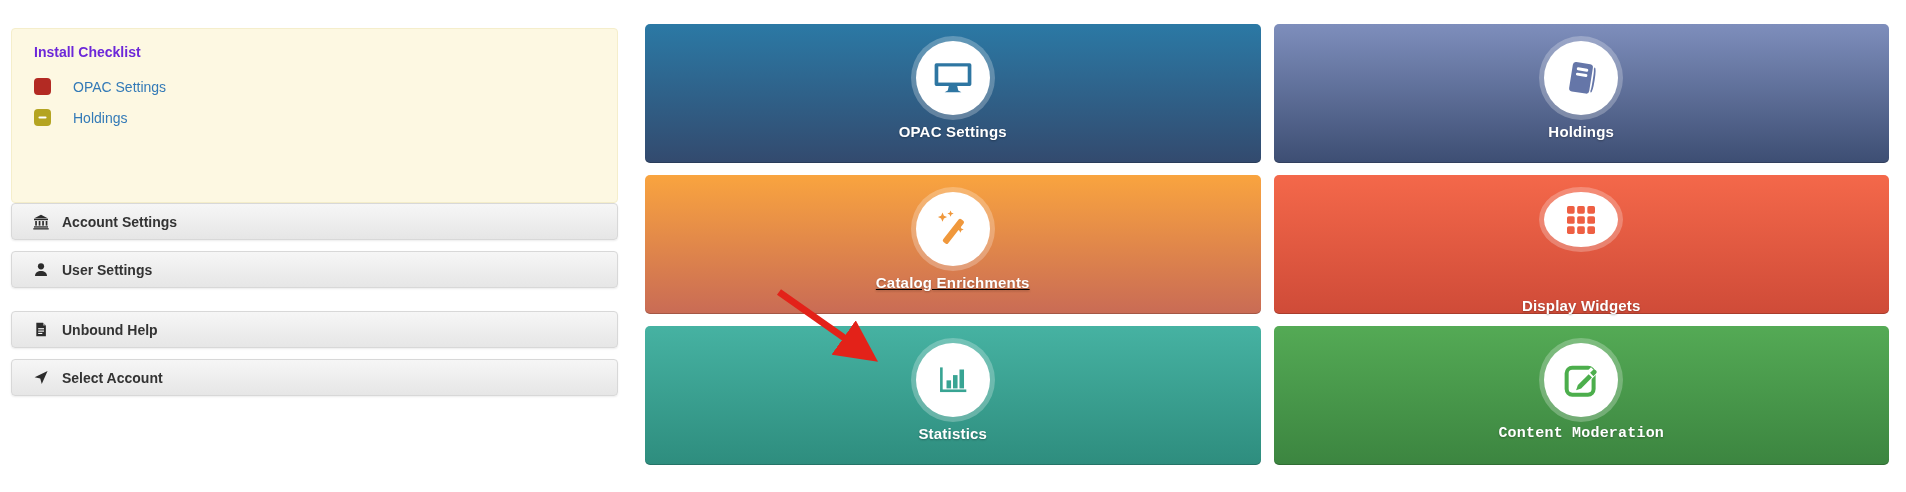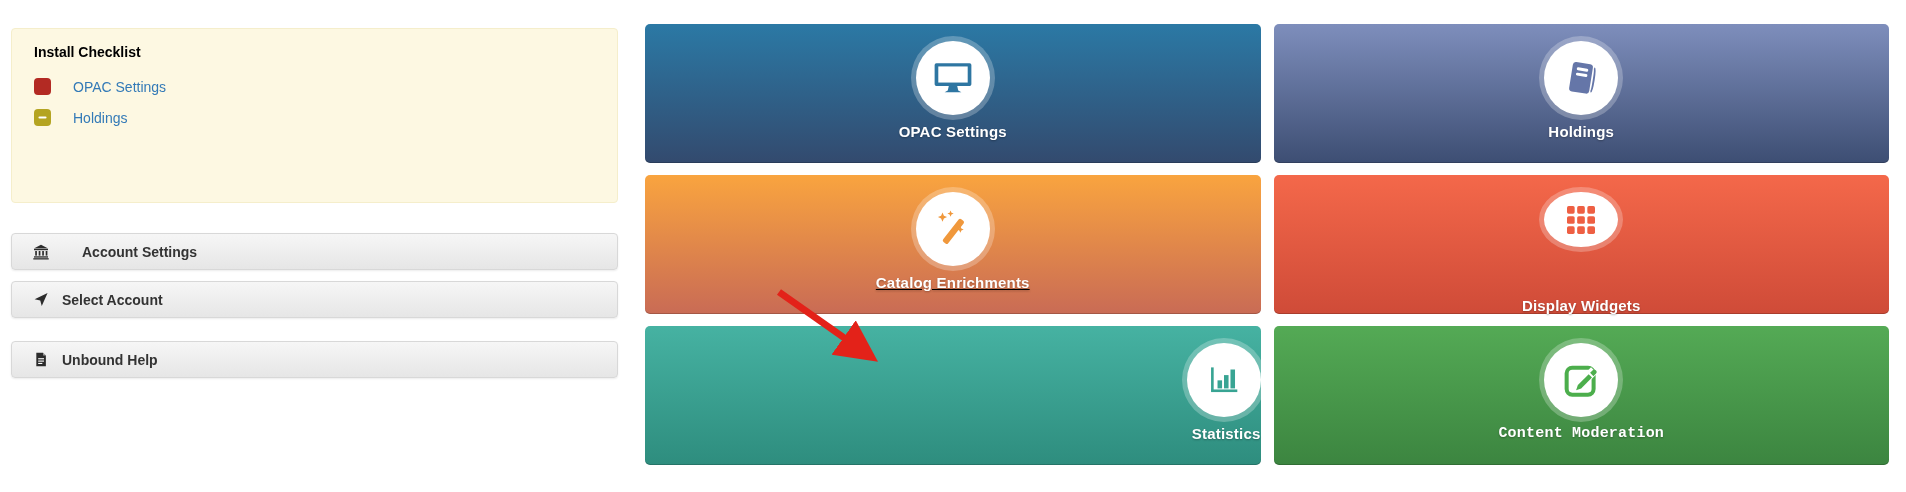--- a/index.html
+++ b/index.html
@@ -10,21 +10,21 @@
   }
 
   
   .sidebar{position:absolute;left:11px;top:28px;width:607px;}
 
   .checklist-panel{
     box-sizing:border-box;height:175px;width:100%;
     background:#fdf8e2;border:1px solid #f5eecb;border-radius:4px;
     padding:13px 21px 8px 21px;
   }
-  .checklist-title{font-size:14px;font-weight:bold;color:#000000;margin:2px 0 11px 1px;}
+  .checklist-title{font-size:14px;font-weight:bold;color:#6d28d9;margin:2px 0 11px 1px;}
   .cl-item{display:flex;align-items:center;height:31px;}
   .cl-box{
     width:17px;height:17px;border-radius:4px;flex:0 0 17px;
     display:flex;align-items:center;justify-content:center;margin-left:1px;
   }
   .cl-box.red{background:#b32a23;}
   .cl-box.green{background:#3f8f3f;}
   .cl-box.yellow{background:#b4a421;}
   .cl-box svg{display:block;}
   .cl-link{
@@ -33,37 +33,37 @@
 
   .menu-bar{
     box-sizing:border-box;height:37px;width:100%;
     background:linear-gradient(#f6f6f6,#e6e6e6);
     border:1px solid #d8d8d8;border-radius:4px;
     box-shadow:0 1px 2px rgba(0,0,0,0.08);
     display:flex;align-items:center;padding-left:21px;cursor:pointer;
   }
   .menu-bar .menu-icon{flex:0 0 16px;color:#2c2c2c;margin-right:13px;}
   .menu-label{font-size:14px;font-weight:bold;color:#333333;}
-  .mt30{margin-top:30px;gap:20px;}.mt11{margin-top:11px;}.mt23{margin-top:23px;}
+  .mt30{}.mt11{margin-top:11px;}.mt23{margin-top:23px;}
 
   
   .tiles{
     position:absolute;left:645px;top:24px;width:1244px;
     display:grid;grid-template-columns:1fr 1fr;gap:12px 13px;
   }
   .tile{
     box-sizing:border-box;height:139px;border-radius:5px;cursor:pointer;
     display:flex;flex-direction:column;align-items:center;padding-top:17px;
     box-shadow:inset 0 -1px 0 rgba(0,0,0,0.18);
   }
   .tile-opac    {background:linear-gradient(#2b79a5,#334a6e);}
   .tile-holdings{background:linear-gradient(#7e8ebc,#3d4e73);}
   .tile-catalog {background:linear-gradient(#f9a43f,#c96b55);text-decoration:underline;}
   .tile-widgets {background:linear-gradient(#f4684a,#cf4b38);gap:42px;}
-  .tile-stats   {background:linear-gradient(#46b2a2,#2e8d7e);align-items:flex-end;}
+  .tile-stats   {background:linear-gradient(#46b2a2,#2e8d7e);}
   .tile-content {background:linear-gradient(#54aa55,#3c8540);font-family:Liberation Mono, monospace;}
 
   .tile-circle{
     width:74px;height:74px;border-radius:50%;background:#ffffff;
     box-shadow:0 0 0 5px rgba(255,255,255,0.25);
     display:flex;align-items:center;justify-content:center;
   }
   .tile-circle svg{display:block;}
   .ic-opac    {color:#2e76a2;}
   .ic-holdings{color:#6576a8;}
@@ -112,37 +112,44 @@
       <rect x="2.2" y="7" width="1.7" height="4.6"></rect>
         <rect x="5.7" y="7" width="1.7" height="4.6"></rect>
       <rect x="9.2" y="7" width="1.7" height="4.6"></rect>
         <rect x="12.7" y="7" width="1.7" height="4.6"></rect>
       <rect x="1" y="12.3" width="14" height="1.3"></rect>
         <rect x="0.3" y="14.2" width="15.4" height="1.3"></rect>
     </svg>
     <span class="menu-label">Account Settings</span>
   </div>
 
-
   <div class="menu-bar mt11">
     <svg class="menu-icon" width="15" height="15" viewBox="0 0 16 16" fill="currentColor">
-      <polygon points="15,1 1.2,7.6 7.2,9 8.8,15 "></polygon>
-    </svg>
-    <span class="menu-label">Select Account</span>
+      <circle cx="8" cy="4.6" r="3.3"></circle>
+        <path d="M1.6 15c0-3.6 2.9-5.4 6.4-5.4s6.4 1.8 6.4 5.4z"></path>
+    </svg>
+    <span class="menu-label">User Settings</span>
   </div>
 
   <div class="menu-bar mt23">
     <svg class="menu-icon" width="15" height="15" viewBox="0 0 16 16" fill="currentColor">
       <path d="M3 0.8h7.2l3 3v11.4H3z"></path>
       <path d="M10.2 0.8l3 3h-3z" fill="#ffffff" opacity="0.55"></path>
       <rect x="5" y="6.6" width="6.2" height="1.2" fill="#ffffff"></rect>
       <rect x="5" y="9.1" width="6.2" height="1.2" fill="#ffffff"></rect>
       <rect x="5" y="11.6" width="4.4" height="1.2" fill="#ffffff"></rect>
     </svg>
     <span class="menu-label">Unbound Help</span>
+  </div>
+
+  <div class="menu-bar mt11">
+    <svg class="menu-icon" width="15" height="15" viewBox="0 0 16 16" fill="currentColor">
+      <polygon points="15,1 1.2,7.6 7.2,9 8.8,15 "></polygon>
+    </svg>
+    <span class="menu-label">Select Account</span>
   </div>
 
 </div>
 
 <div class="tiles">
 
   <div class="tile tile-opac">
     <div class="tile-circle">
       <svg class="ic-opac" width="42" height="42" viewBox="0 0 24 24" fill="currentColor">
         <path d="M2.5 3.5h19a1 1 0 0 1 1 1v11a1 1 0 0 1-1 1h-19a1 1 0 0 1-1-1v-11a1 1 0 0 1 1-1z"></path>

